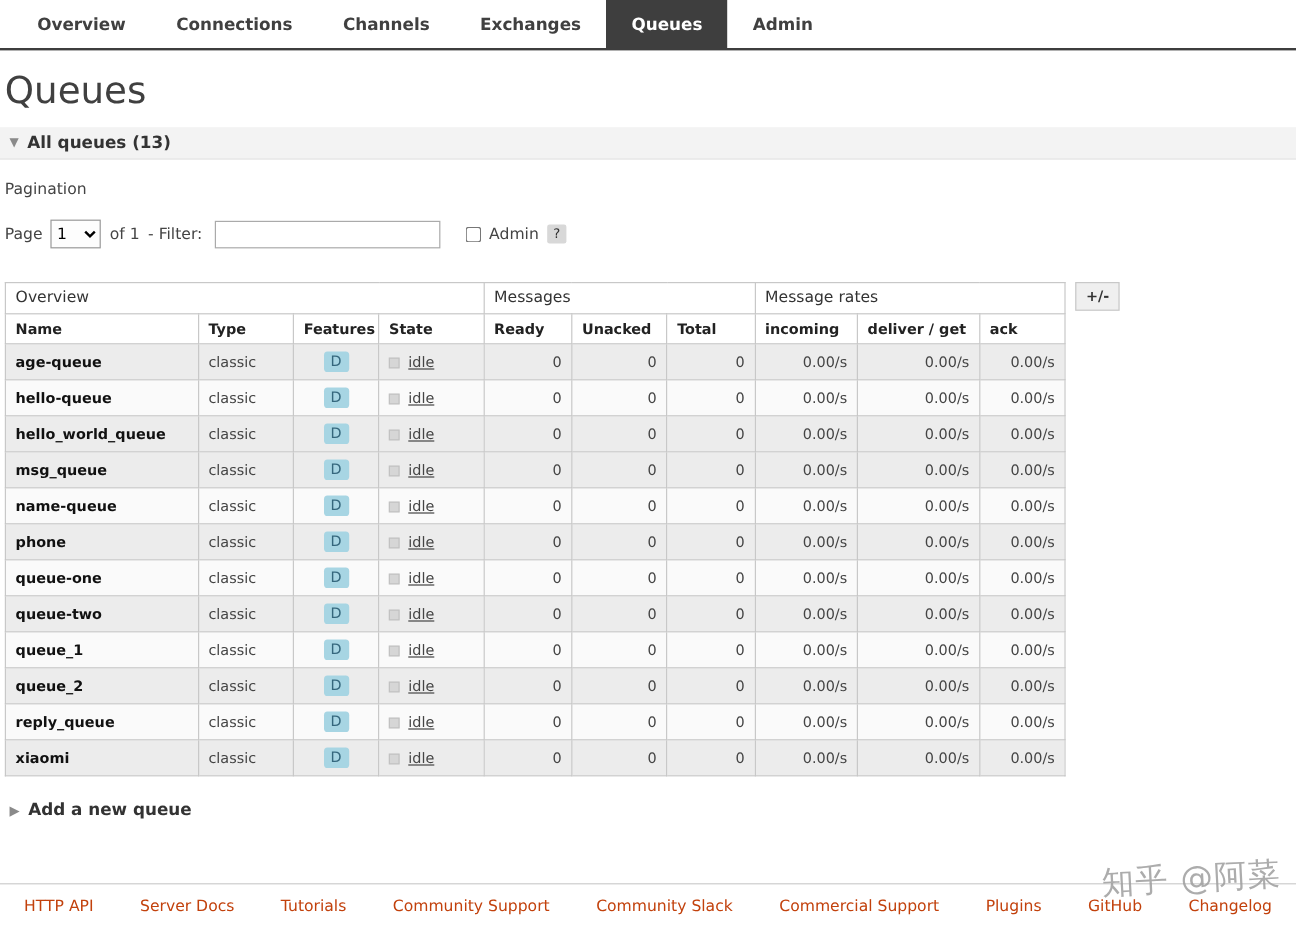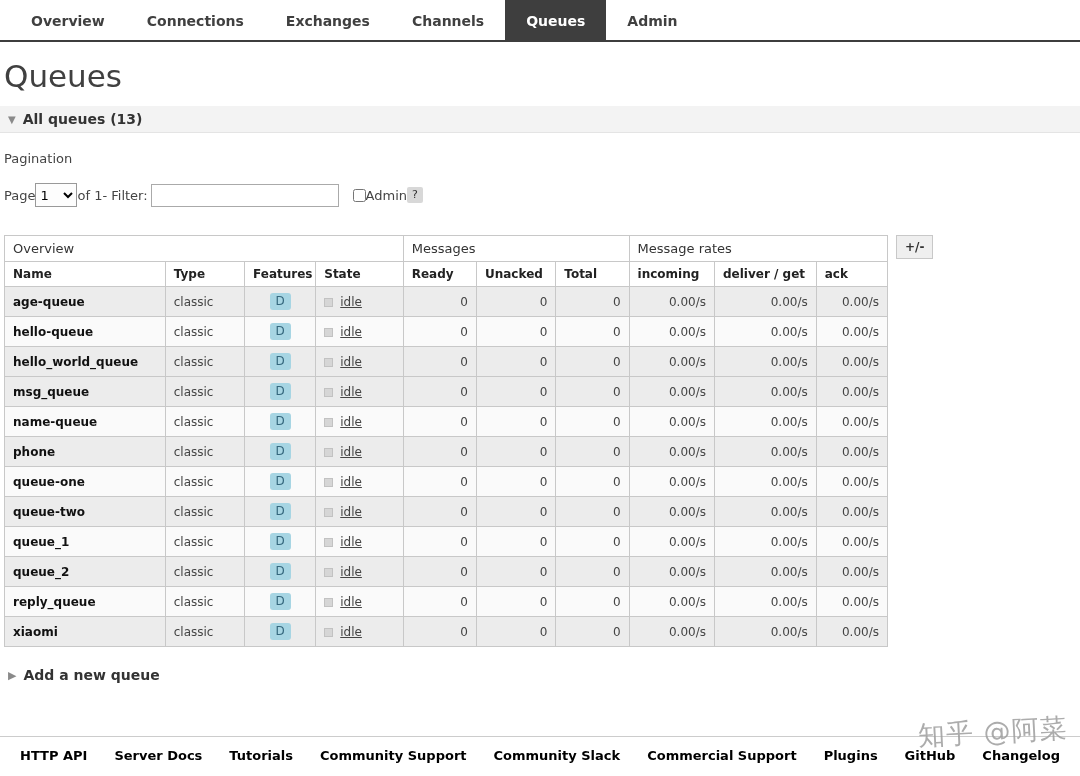--- a/index.html
+++ b/index.html
@@ -48,21 +48,21 @@
     display: flex;
     align-items: center;
   }
   .tri { color: #8a8a8a; font-size: 10px; margin-right: 7px; }
   .pagination-label { margin: 18px 0 0 4px; color: #444; }
 
   
   .controls {
     display: flex;
     align-items: center;
-    gap: 0;
+    gap: 7px;
     margin: 17px 0 28px 4px;
   }
   .controls select {
     height: 24px;
     min-width: 42px;
     border: 1px solid #999;
     background: #fdfdfd;
     font-family: inherit;
     font-size: 13px;
   }
@@ -151,22 +151,22 @@
   
   .footer {
     position: absolute;
     left: 0; right: 0; bottom: 0;
     border-top: 1px solid #ccc;
     display: flex;
     justify-content: space-between;
     align-items: flex-end;
     padding: 11px 20px 13px;
     font-size: 13px;
-    font-weight: bold;
-    color: #000000;
+    font-weight: normal;
+    color: #c2410c;
   }
   .footer-link { cursor: pointer; white-space: nowrap; }
 
   
   .watermark {
     position: absolute;
     right: 12px;
     bottom: 26px;
     font-size: 27px;
     color: #9e9e9e;
@@ -176,22 +176,22 @@
     pointer-events: none;
     z-index: 5;
   }
 </style>
 </head>
 <body>
 
 <div class="nav" id="nav">
     <div class="tab">Overview</div>
     <div class="tab">Connections</div>
+    <div class="tab">Channels</div>
     <div class="tab">Exchanges</div>
-    <div class="tab">Channels</div>
     <div class="tab active">Queues</div>
     <div class="tab">Admin</div>
   </div>
 
 <h1 class="title">Queues</h1>
 
 <div class="section-bar">
   <span class="tri">▼</span>
   <span>All queues (13)</span>
 </div>

